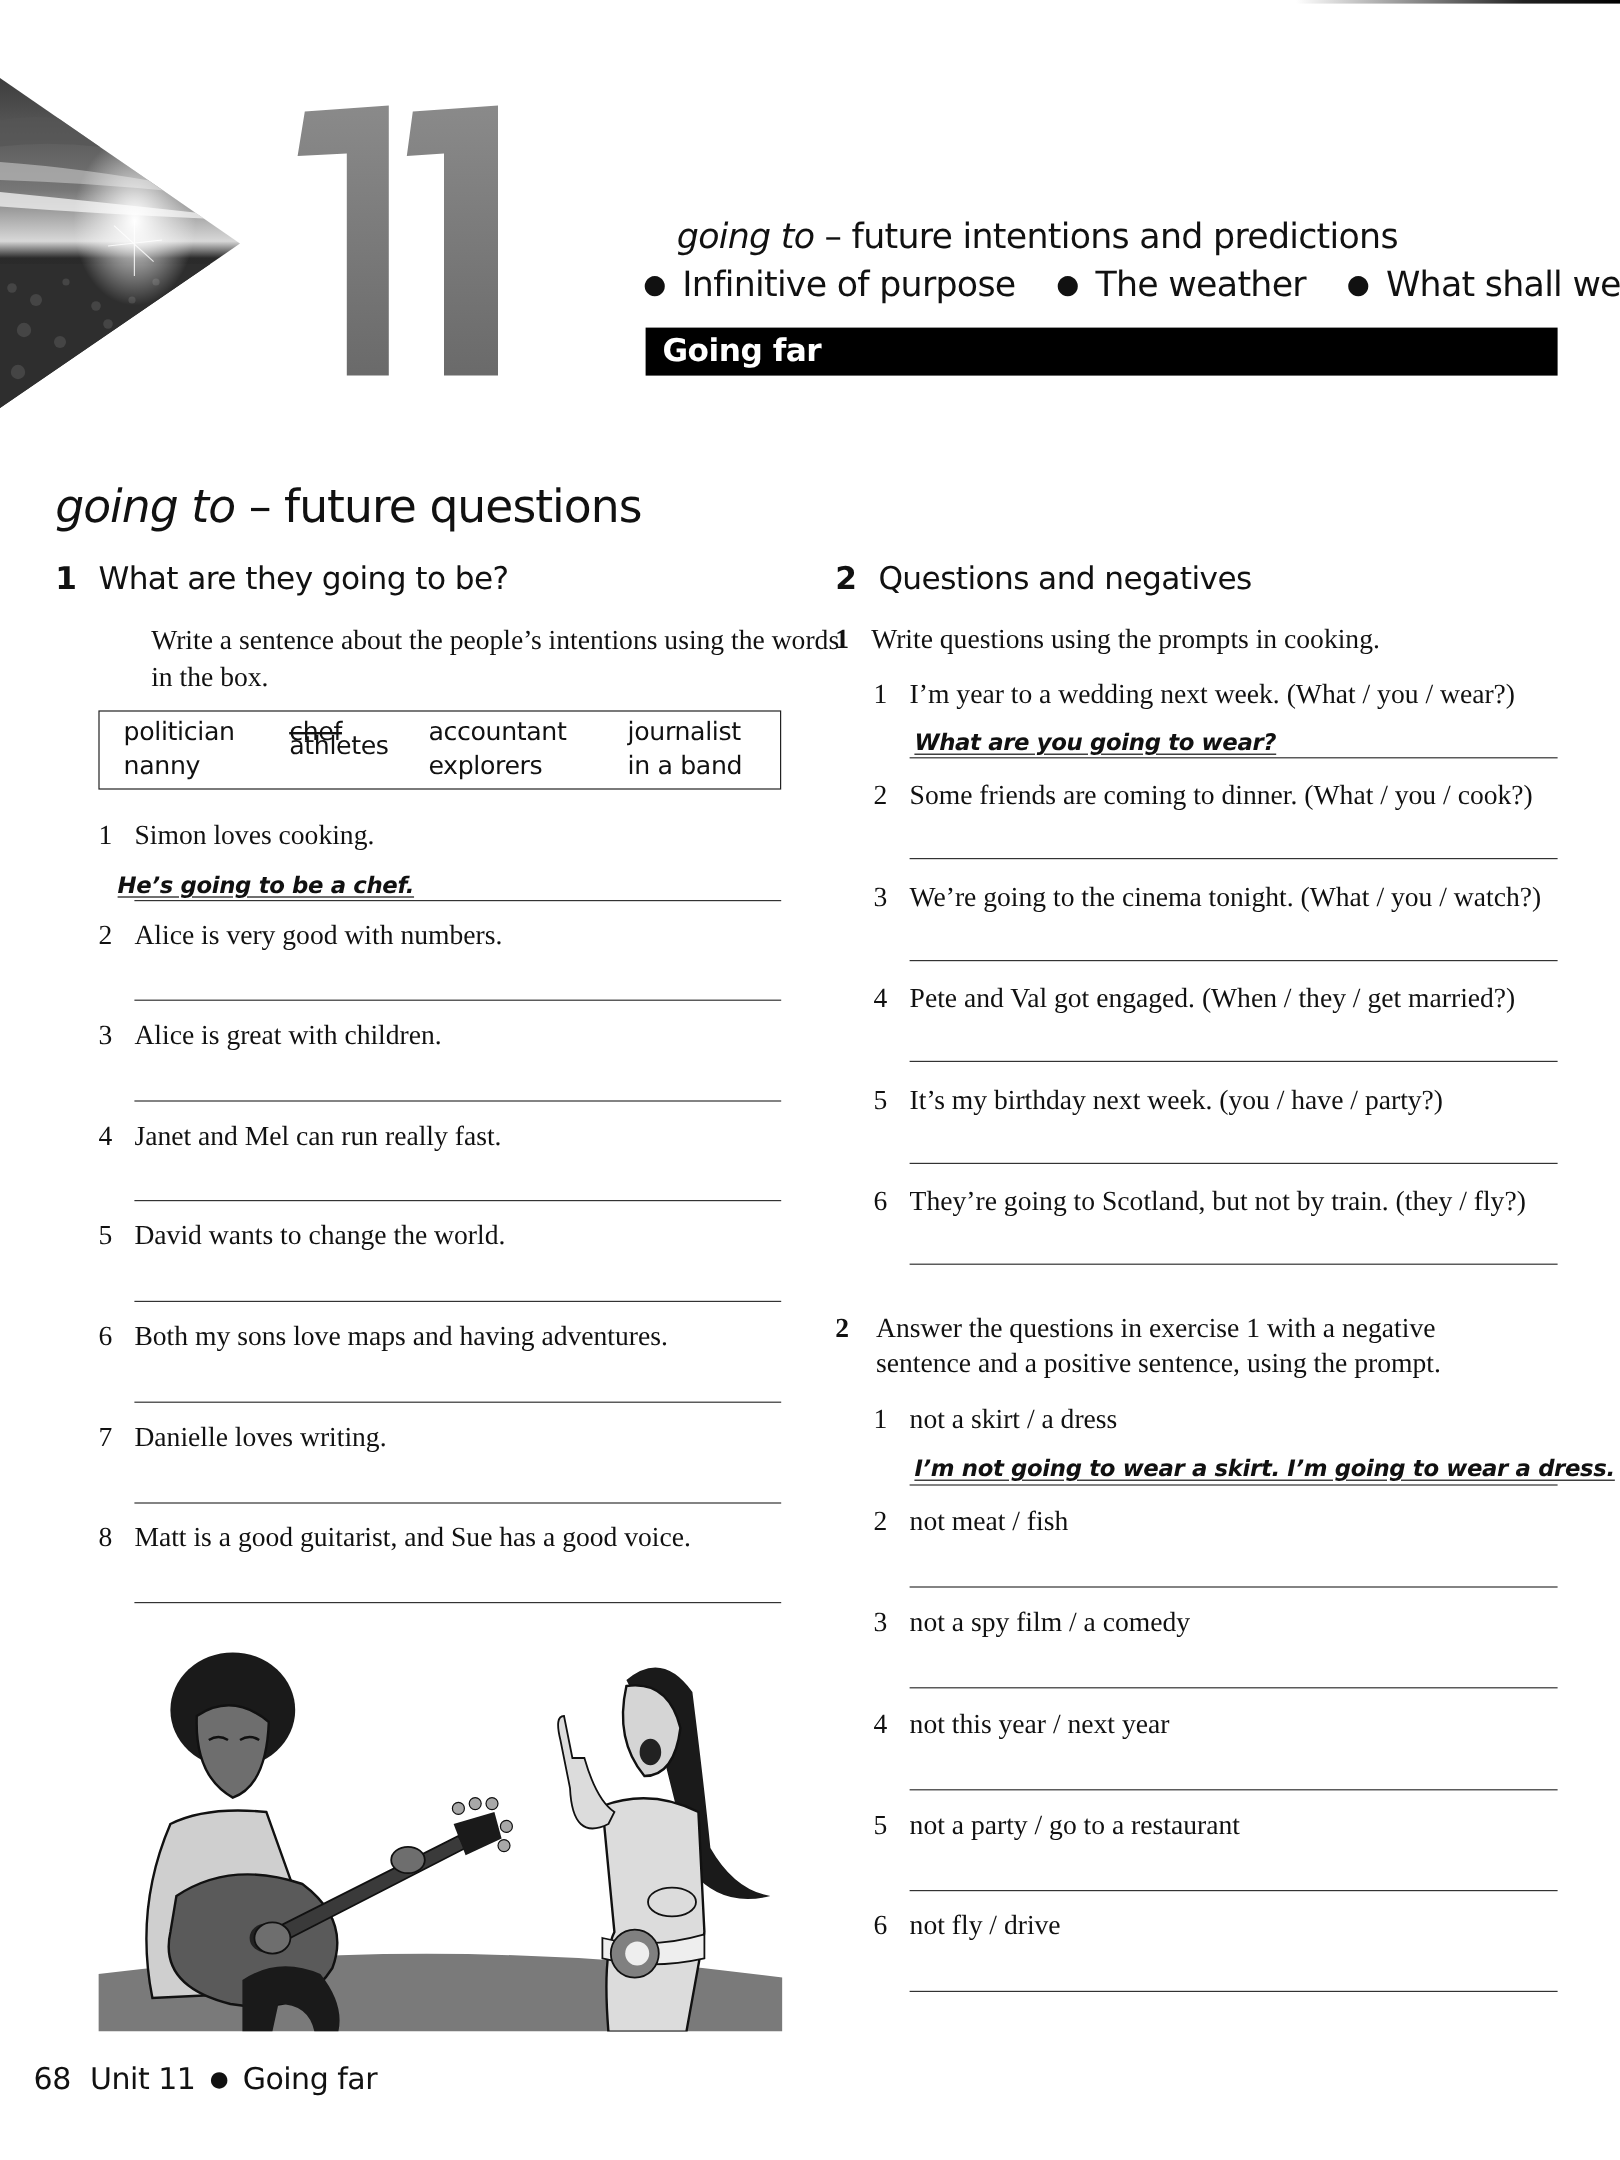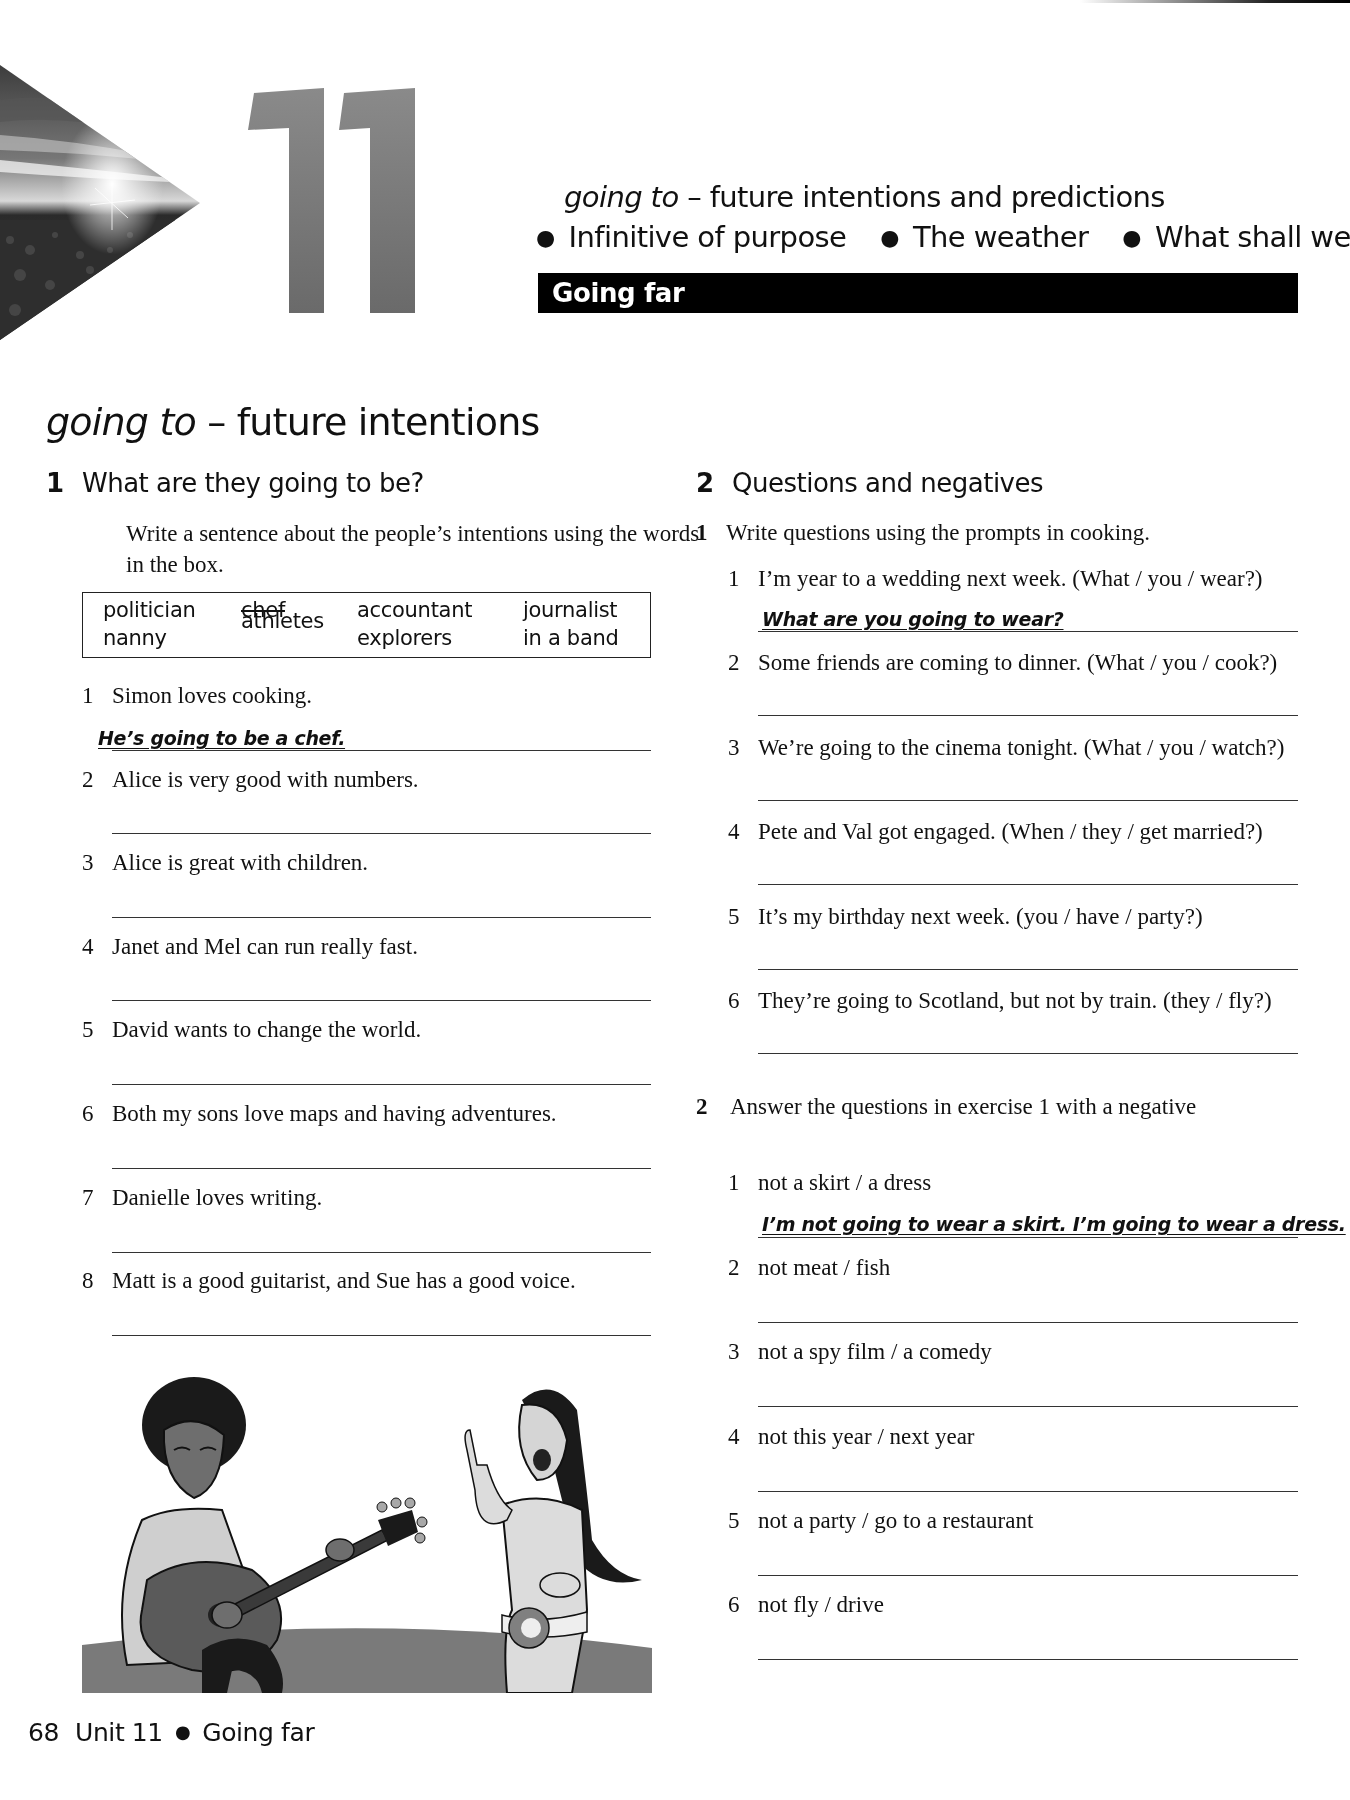--- a/index.html
+++ b/index.html
@@ -131,21 +131,21 @@
       <span>The weather</span>
     </span>
   <span class="topic">
       <span class="bullet">●</span>
       <span>What shall we do?</span>
     </span>
 </div>
 <div class="abs hdr-bar sans">Going far</div>
 
 <div class="abs section-title sans">
-  <i>going to</i><span> – future intentions</span>
+  <i>going to</i><span> – future questions</span>
 </div>
 
 <div class="abs ex-title sans" style="left:46px;top:468px;">
   <span class="ex-num">1</span><span>What are they going to be?</span>
 </div>
 <div class="abs instr serif" style="left:82px;top:518px;width:580px;">Write a sentence about the people’s intentions using the words in the box.</div>
 
 <div class="abs word-box sans">
   <span class="word" style="left:20px;top:5px;">politician</span>
   <span class="word struck" style="left:158px;top:5px;">chef</span>
@@ -295,20 +295,21 @@
     <span class="n">6</span>
     <span>They’re going to Scotland, but not by train. (they / fly?)</span>
   </div>
 <div class="abs line" style="left:758px;top:1053px;width:540px;"></div>
 
 <div class="abs serif" style="left:696px;top:1092px;font-size:23px;line-height:29px;white-space:nowrap;">
   <div style="display:flex;">
       <span class="ex-num" style="display:inline-block;width:34px;">2</span>
       <span>Answer the questions in exercise 1 with a negative</span>
     </div>
+  <div style="padding-left:34px;">sentence and a positive sentence, using the prompt.</div>
 </div>
 
 <div class="abs q serif" style="left:728px;top:1170px;">
     <span class="n">1</span>
     <span>not a skirt / a dress</span>
   </div>
 <div class="abs answer hand" style="left:762px;top:1213px;">I’m not going to wear a skirt. I’m going to wear a dress.</div>
 <div class="abs line" style="left:758px;top:1237px;width:540px;"></div>
 
 <div class="abs q serif" style="left:728px;top:1255px;">

